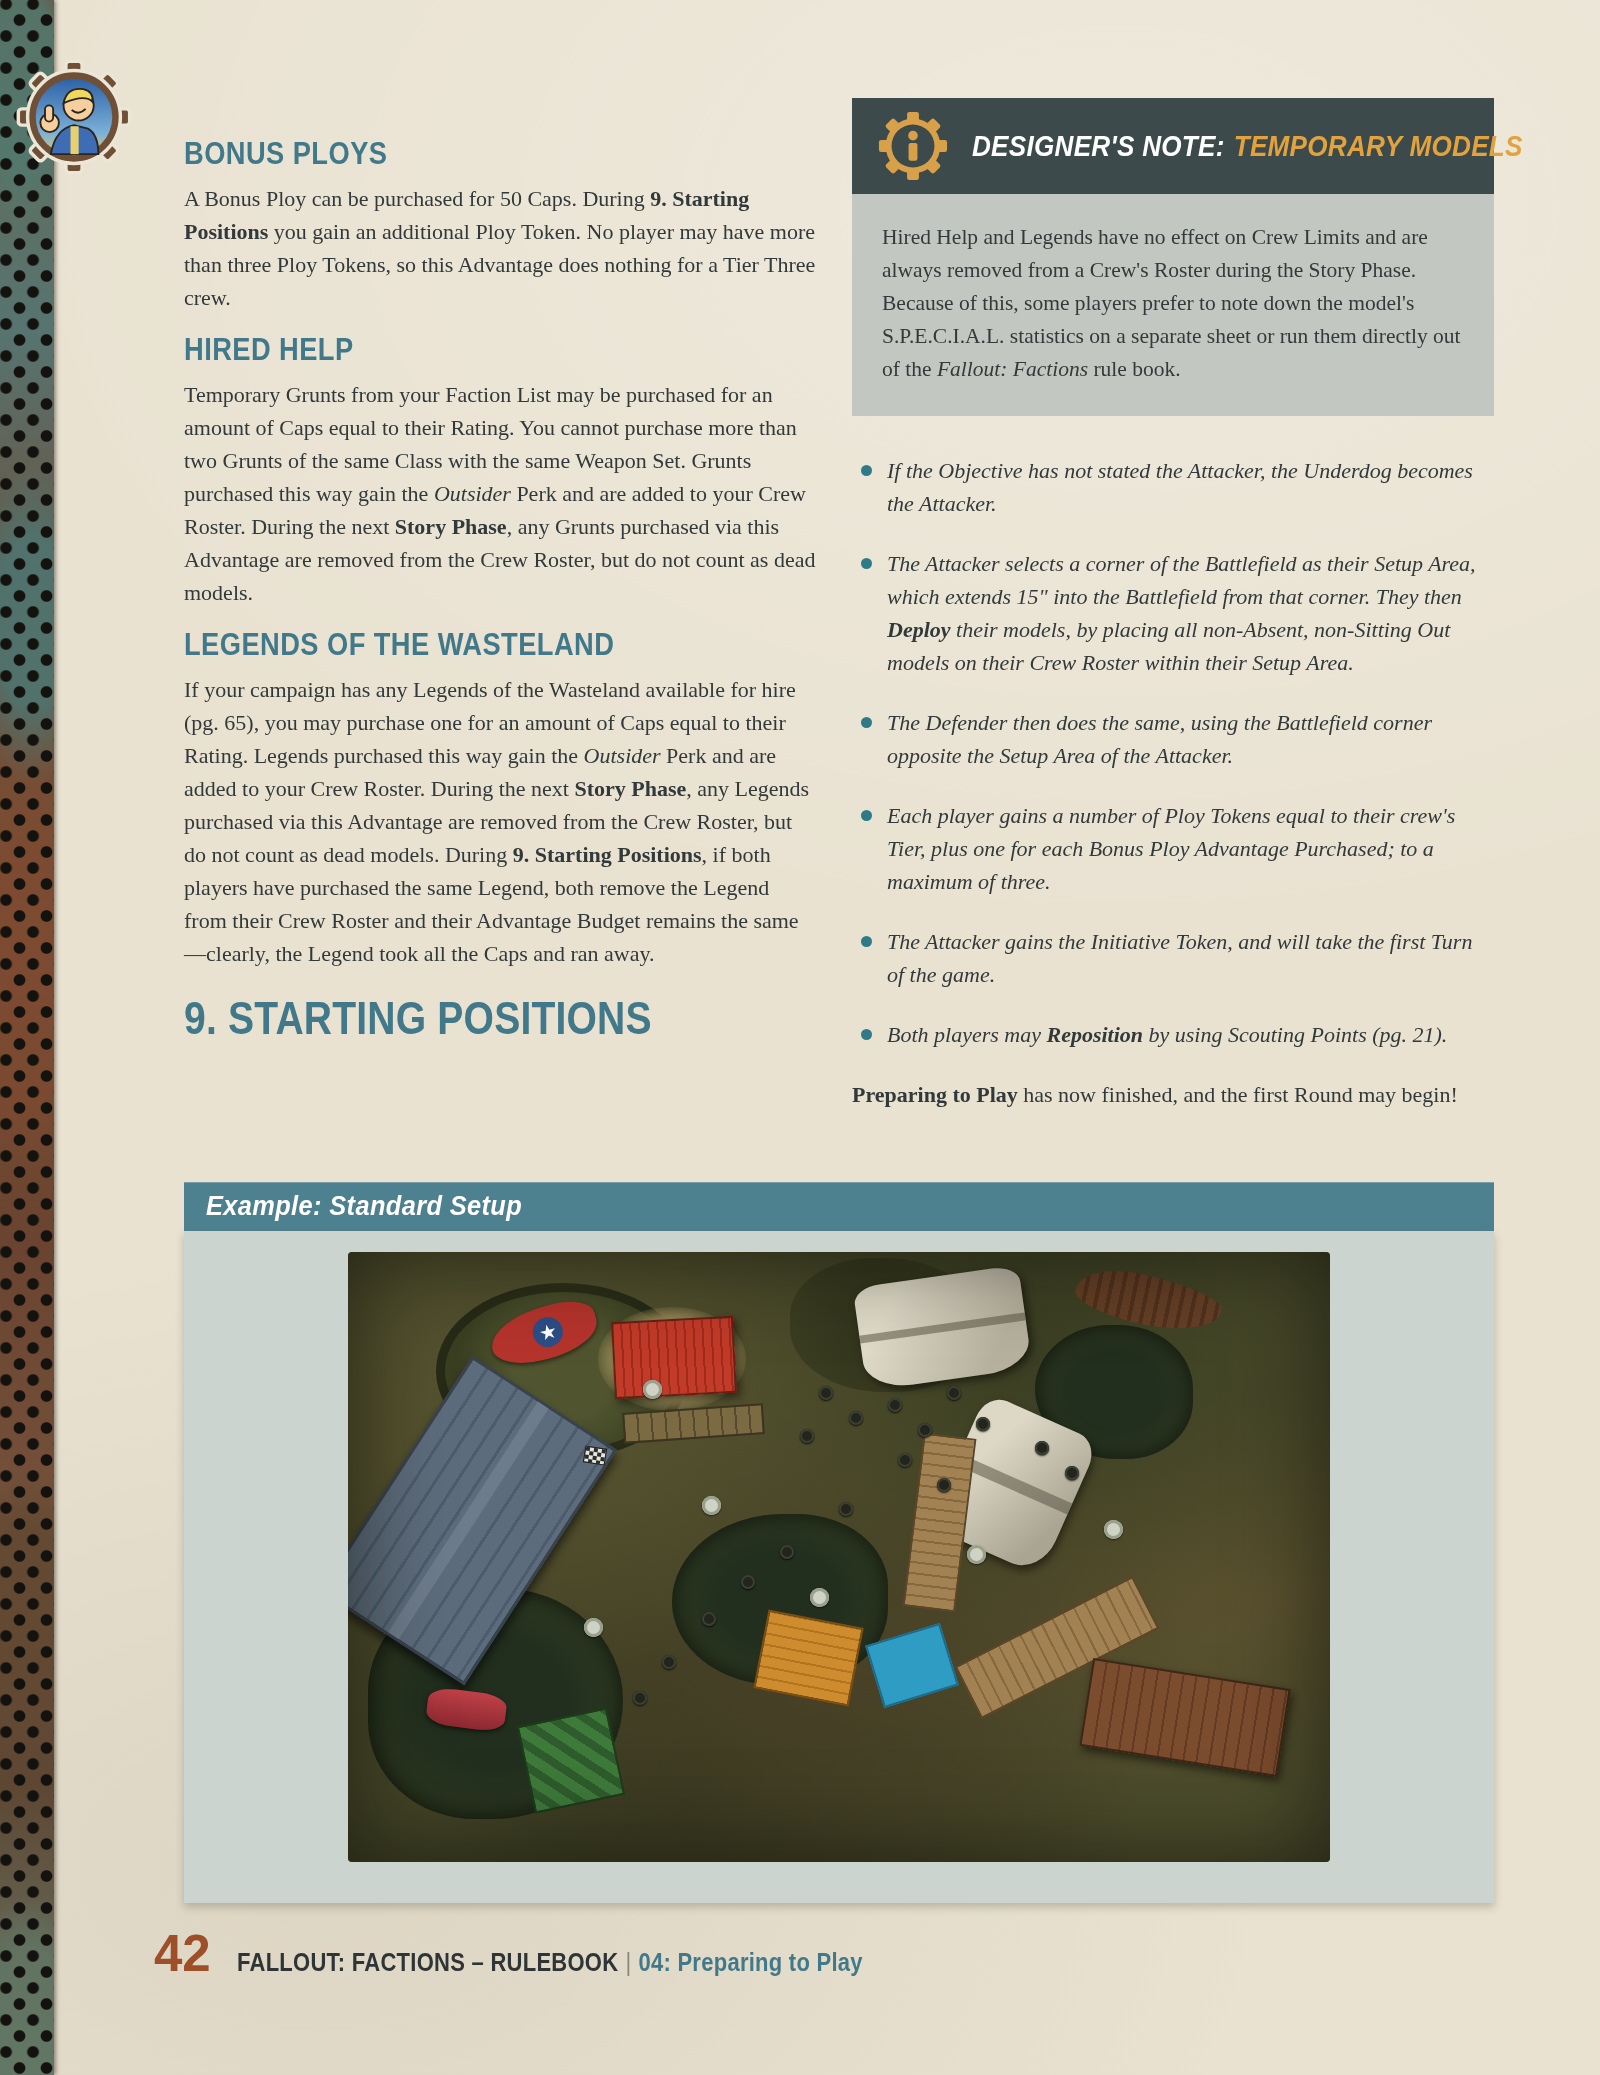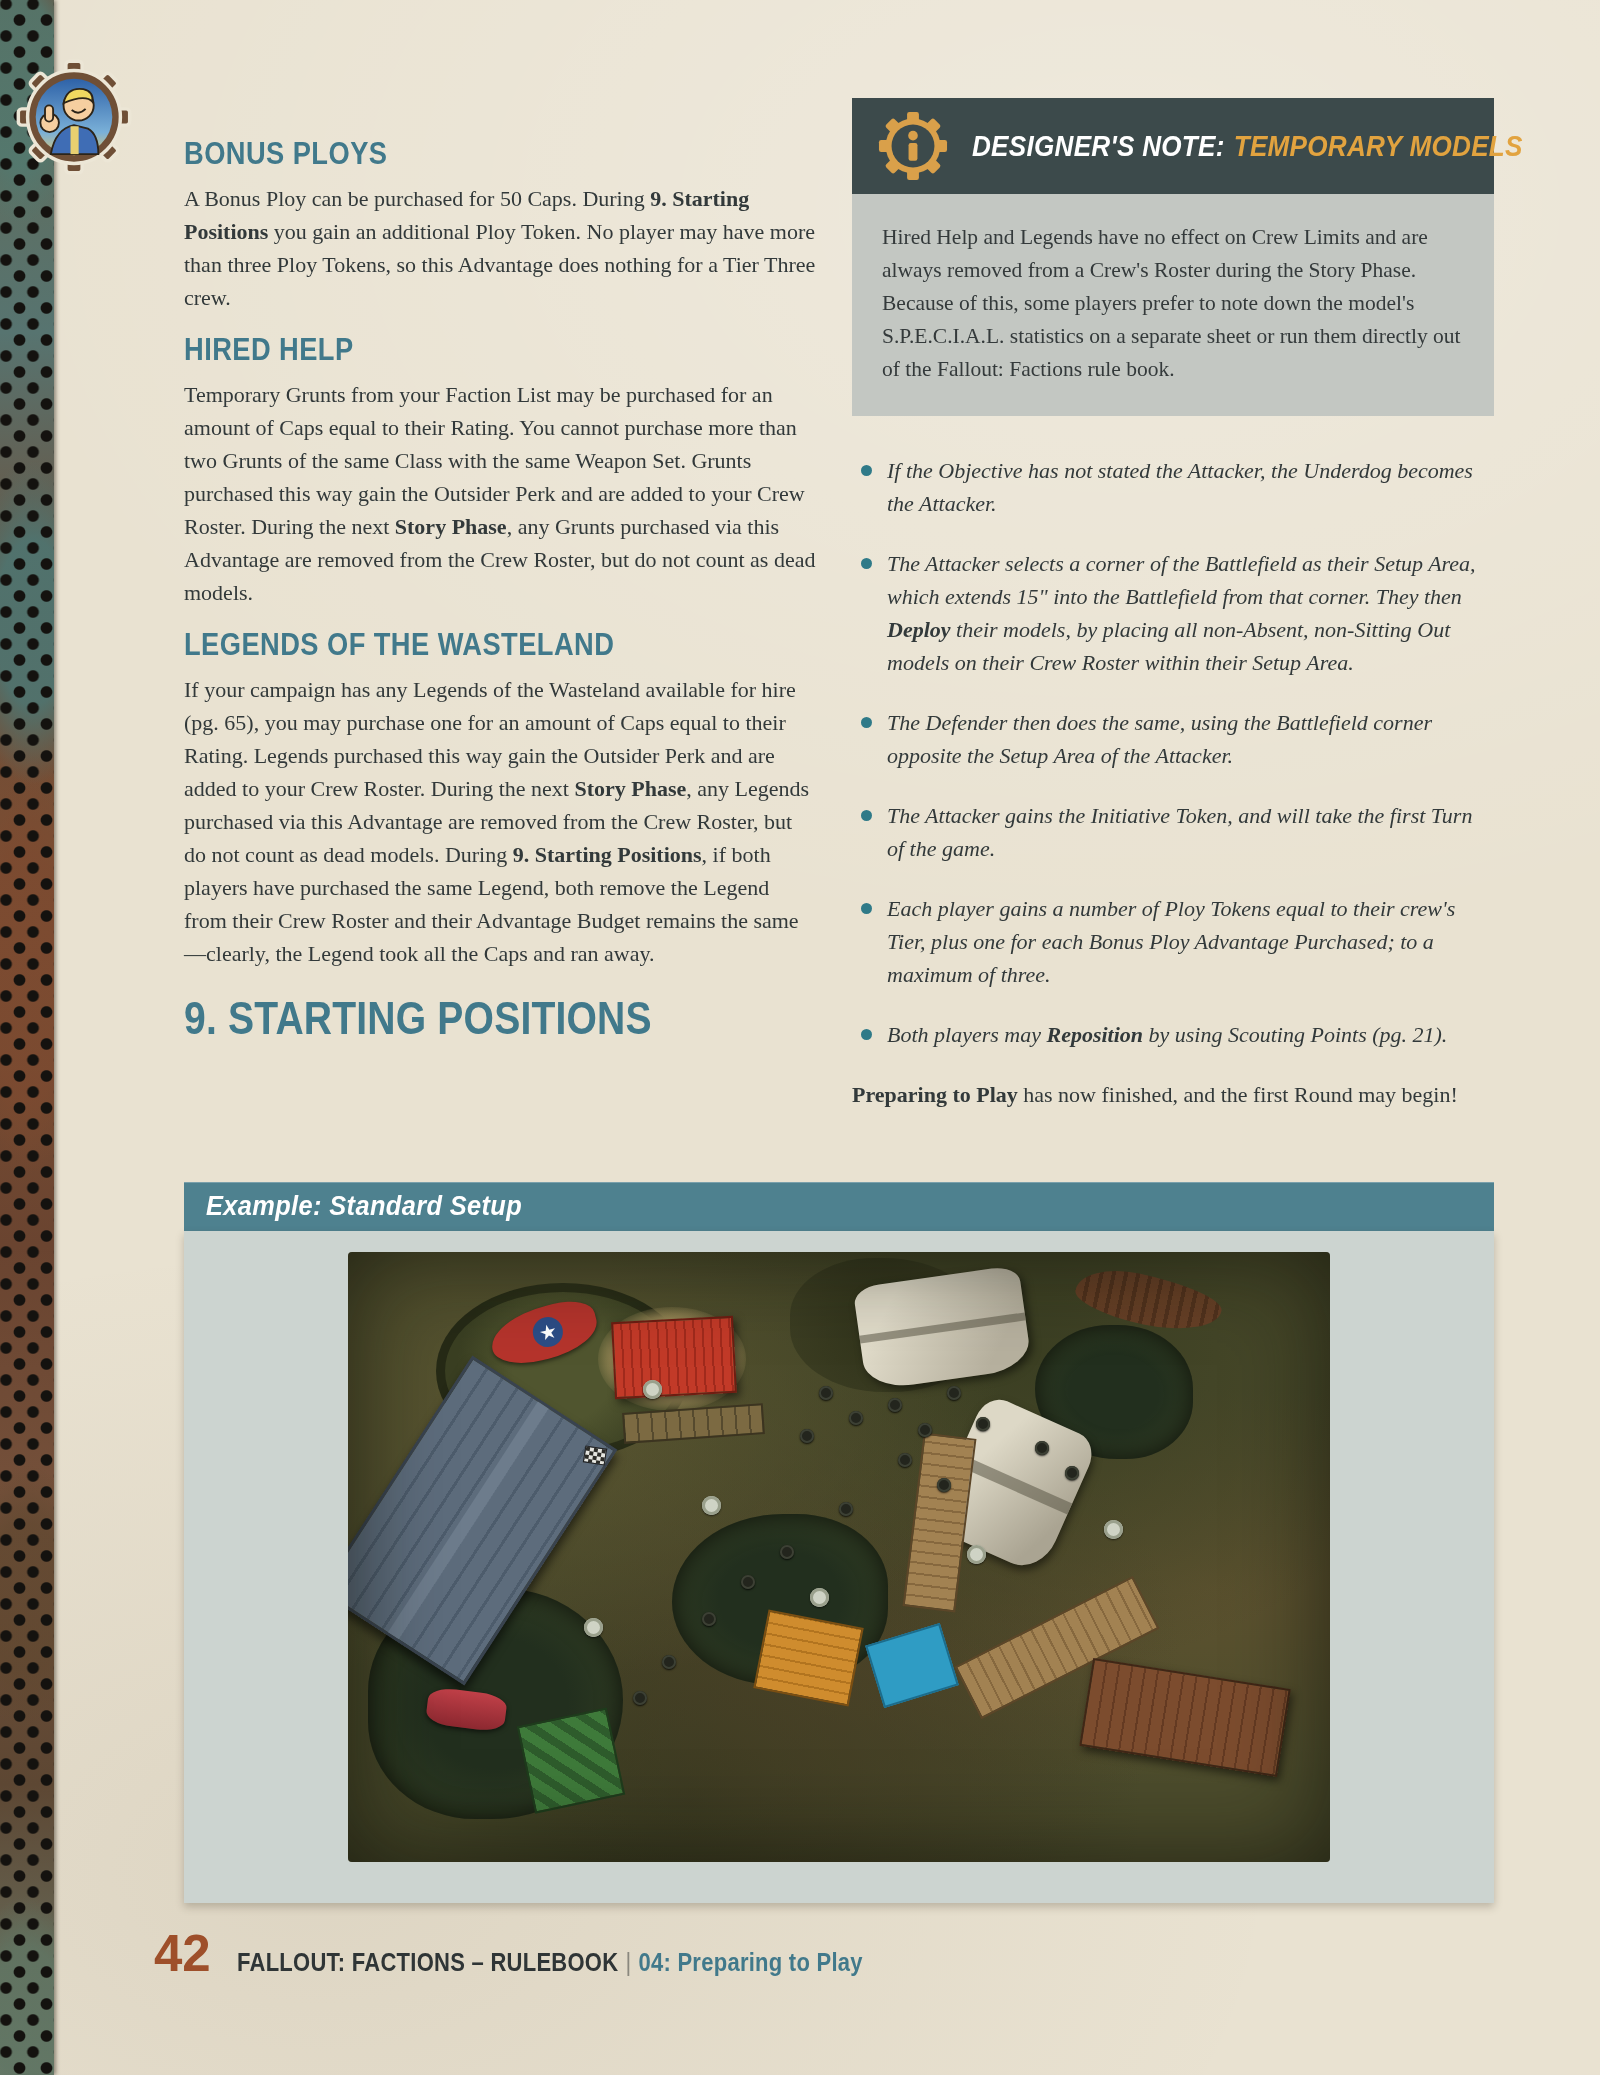--- a/index.html
+++ b/index.html
@@ -38,21 +38,21 @@
     color:#41798b;margin:18px 0 10px;transform:scaleX(.88);transform-origin:0 50%;
     letter-spacing:.5px;white-space:nowrap;
   }
   .section-hd.first{margin-top:0;}
   .big-hd{
     font-family:"Liberation Sans",sans-serif;font-weight:bold;font-size:46px;line-height:52px;
     color:#41798b;margin:22px 0 12px;transform:scaleX(.85);transform-origin:0 50%;
     letter-spacing:.2px;white-space:nowrap;
   }
   .para{margin:0 0 2px;}
-  .b{font-weight:bold;} .i{}
+  .b{font-weight:bold;} .i{font-style:italic;}
   
   .col-right{position:absolute;left:852px;top:98px;width:642px;font-size:22px;line-height:33px;}
   .note-hd{
     background:#3c4a4b;height:96px;display:flex;align-items:center;gap:22px;padding:0 24px;
   }
   .note-hd .gear{width:74px;height:74px;flex:0 0 auto;}
   .note-ttl{
     font-family:"Liberation Sans",sans-serif;font-weight:bold;font-style:italic;font-size:29px;
     transform:scaleX(.9);transform-origin:0 50%;white-space:nowrap;letter-spacing:.3px;
   }
@@ -213,22 +213,22 @@
     <span class="note-ttl">
       <span class="lbl">DESIGNER'S NOTE:</span><span class="accent">TEMPORARY MODELS</span>
     </span>
   </div>
   <div class="note-box"><span>Hired Help and Legends have no effect on Crew Limits and are always removed from a Crew's Roster during the Story Phase. Because of this, some players prefer to note down the model's S.P.E.C.I.A.L. statistics on a separate sheet or run them directly out of the </span><span class="i">Fallout: Factions</span><span> rule book.</span></div>
 
   <ul class="bullets">
     <li><span>If the Objective has not stated the Attacker, the Underdog becomes the Attacker.</span></li>
     <li><span>The Attacker selects a corner of the Battlefield as their Setup Area, which extends 15" into the Battlefield from that corner. They then </span><span class="b">Deploy</span><span> their models, by placing all non-Absent, non-Sitting Out models on their Crew Roster within their Setup Area.</span></li>
     <li><span>The Defender then does the same, using the Battlefield corner opposite the Setup Area of the Attacker.</span></li>
+    <li><span>Each player gains a number of Ploy Tokens equal to their crew's Tier, plus one for each Bonus Ploy Advantage Purchased; to a maximum of three.</span></li>
     <li><span>The Attacker gains the Initiative Token, and will take the first Turn of the game.</span></li>
-    <li><span>Each player gains a number of Ploy Tokens equal to their crew's Tier, plus one for each Bonus Ploy Advantage Purchased; to a maximum of three.</span></li>
     <li><span>Both players may </span><span class="b">Reposition</span><span> by using Scouting Points (pg. 21).</span></li>
   </ul>
 
   <p class="para closing"><span class="b">Preparing to Play</span><span> has now finished, and the first Round may begin!</span></p>
 </div>
 
 <div class="example">
   <div class="example-bar">
     <span class="ex-ttl">Example: Standard Setup</span>
   </div>

